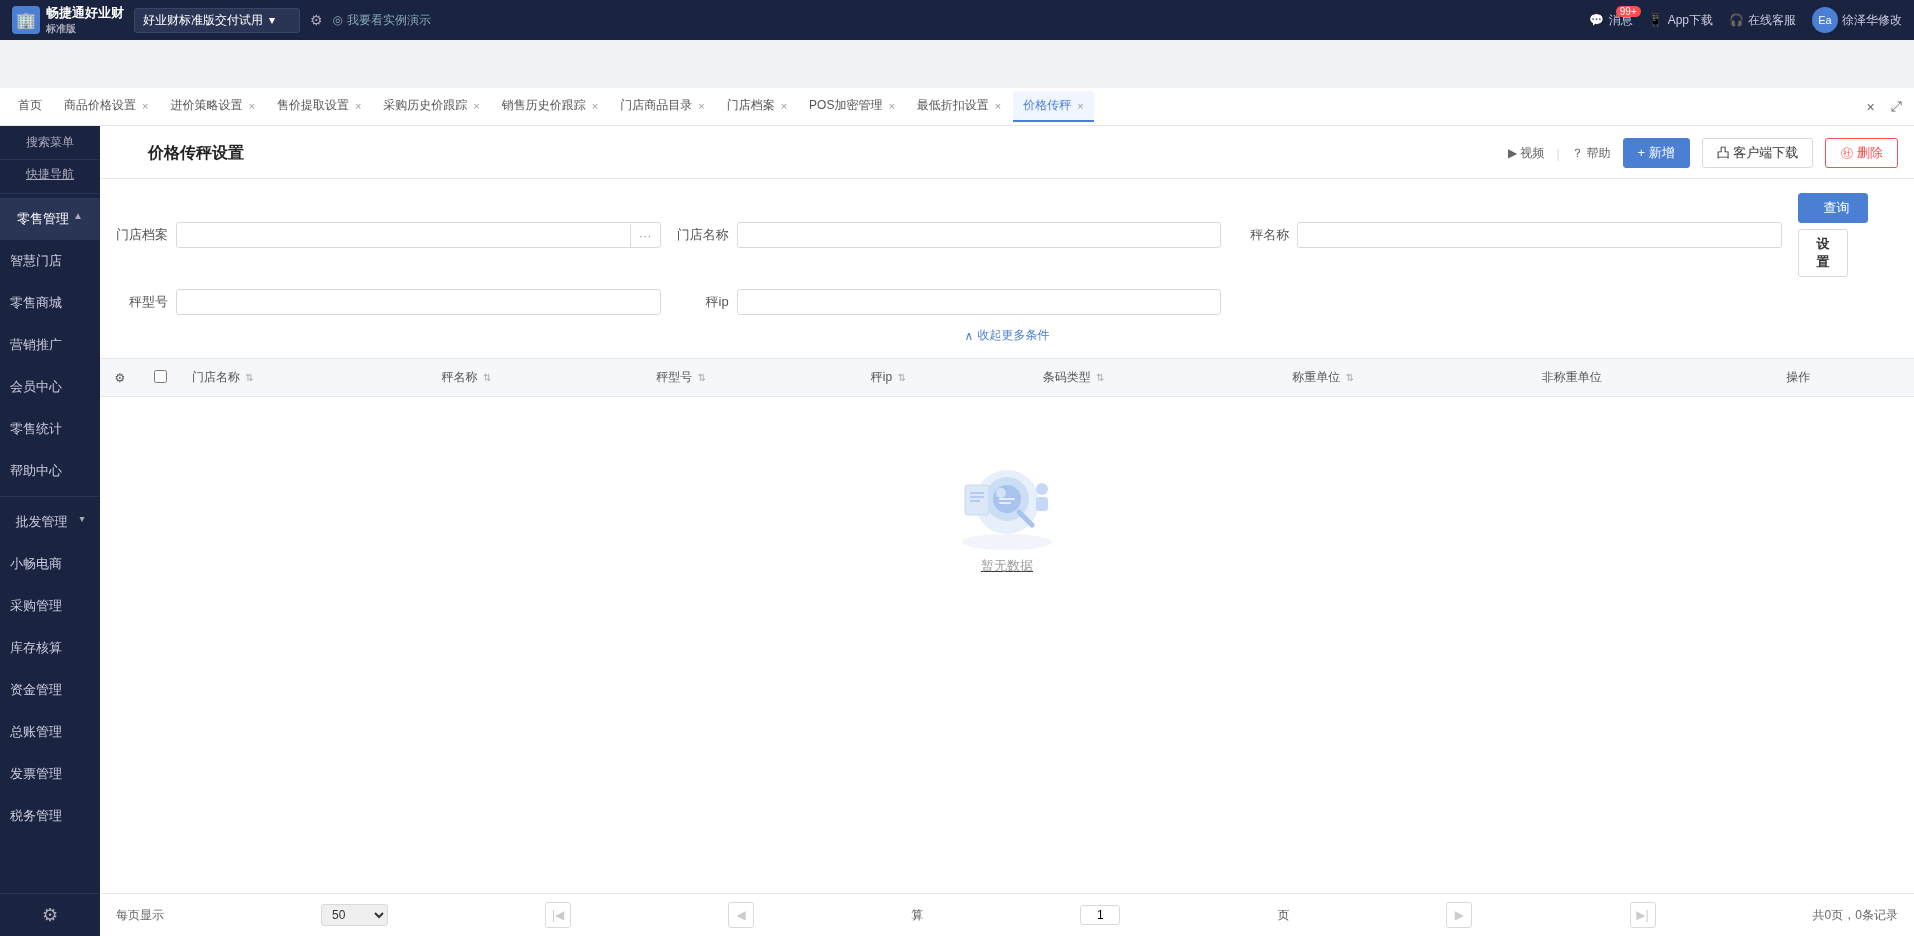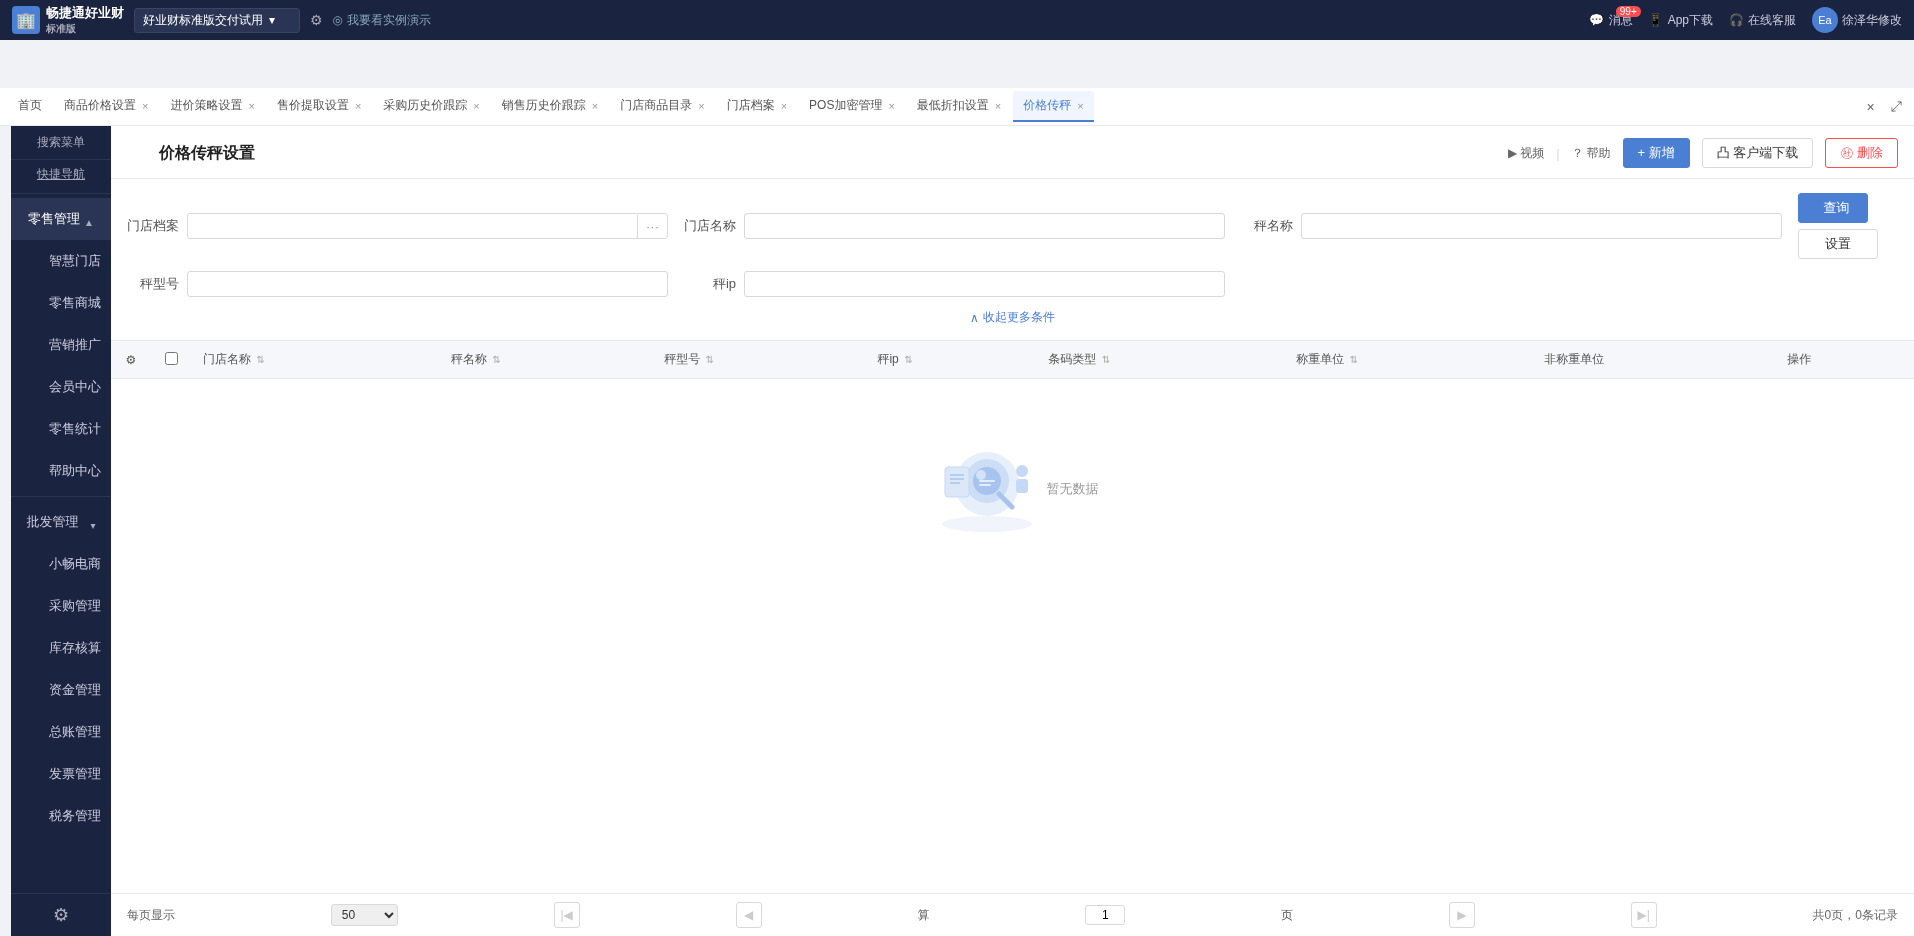--- a/index.html
+++ b/index.html
@@ -25,26 +25,26 @@
     .tab-item { display: flex; align-items: center; gap: 4px; padding: 6px 10px; font-size: 12px; color: #555; cursor: pointer; border-radius: 3px 3px 0 0; white-space: nowrap; border-bottom: 2px solid transparent; }
     .tab-item.active { color: #4a7fd4; background: #f0f5ff; border-bottom: 2px solid #4a7fd4; }
     .tab-item .tab-close { color: #999; font-size: 11px; margin-left: 2px; }
     .tab-bar-actions { margin-left: auto; display: flex; align-items: center; gap: 8px; }
     .tab-bar-btn { color: #666; cursor: pointer; font-size: 14px; padding: 2px 4px; }
 
     
     .main-layout { display: flex; flex: 1; overflow: hidden; }
 
     
-    .sidebar { background: #1a2340; color: #ccd; width: 100px; flex-shrink: 0; display: flex; flex-direction: column; overflow-y: auto; margin-left: 11px; }
+    .sidebar { background: #1a2340; color: #ccd; width: 100px; flex-shrink: 0; display: flex; flex-direction: column; overflow-y: auto; }
     .sidebar::-webkit-scrollbar { width: 0; }
     .sidebar-search { padding: 8px 10px; color: #aab; font-size: 12px; cursor: pointer; border-bottom: 1px solid #2a3555; text-align: center; }
     .sidebar-nav { padding: 6px 10px; color: #aab; font-size: 12px; cursor: pointer; text-align: center; text-decoration: underline; }
     .sidebar-divider { border-top: 1px solid #2a3555; margin: 4px 0; }
-    .sidebar-item { padding: 12px 10px; color: #ccd; font-size: 13px; cursor: pointer; text-align: center; display: flex; flex-direction: column; align-items: flex-end; gap: 4px; }
+    .sidebar-item { padding: 12px 10px; color: #ccd; font-size: 13px; cursor: pointer; text-align: center; display: flex; flex-direction: column; align-items: flex-start; gap: 4px; }
     .sidebar-item.active { background: #2a3555; color: #fff; }
     .sidebar-item .arrow { font-size: 10px; color: #aab; }
     .sidebar-bottom { margin-top: auto; padding: 10px; text-align: center; color: #aab; font-size: 18px; cursor: pointer; border-top: 1px solid #2a3555; }
 
     
     .content-area { flex: 1; display: flex; flex-direction: column; overflow: hidden; background: #f0f2f5; }
 
     
     .page-header { background: #fff; padding: 12px 16px 10px; border-bottom: 1px solid #e8e8e8; display: flex; align-items: center; justify-content: space-between; flex-shrink: 0; }
     .page-title { font-size: 16px; font-weight: bold; color: #222; margin-left: 32px; }
@@ -70,21 +70,21 @@
     
     .table-container { flex: 1; overflow: auto; background: #fff; margin: 0; }
     .data-table { width: 100%; border-collapse: collapse; }
     .data-table th { background: #f5f7fa; padding: 10px 12px; font-size: 12px; font-weight: 500; color: #555; border-bottom: 1px solid #e8e8e8; text-align: left; white-space: nowrap; }
     .data-table th .sort-icon { color: #aaa; font-size: 10px; margin-left: 2px; }
     .data-table .checkbox-col { width: 40px; text-align: center; }
     .data-table .settings-col { width: 40px; text-align: center; }
     .empty-text { color: #999; font-size: 13px; }
 
     
-    .empty-svg-container { display: flex; flex-direction: row; align-items: center; justify-content: center; flex: 1; padding: 60px; }
+    .empty-svg-container { display: flex; flex-direction: column; align-items: center; justify-content: center; flex: 1; padding: 60px; text-decoration: underline; }
 
     
     .pagination-bar { background: #fff; border-top: 1px solid #e8e8e8; padding: 8px 16px; display: flex; align-items: center; justify-content: space-between; gap: 8px; flex-shrink: 0; font-size: 12px; color: #555; }
     .pagination-bar .page-size-label { color: #666; }
     .page-size-select { border: 1px solid #d9d9d9; border-radius: 3px; padding: 2px 18px 2px 6px; font-size: 12px; color: #333; outline: none; cursor: pointer; }
     .page-nav-btn { border: 1px solid #d9d9d9; background: #fff; border-radius: 3px; width: 26px; height: 26px; display: flex; align-items: center; justify-content: center; cursor: pointer; color: #555; font-size: 12px; }
     .page-nav-btn.disabled { color: #ccc; cursor: not-allowed; }
     .page-input { border: 1px solid #d9d9d9; border-radius: 3px; padding: 2px 6px; width: 40px; text-align: center; font-size: 12px; outline: none; }
     .page-total { color: #666; }
   </style>
@@ -274,21 +274,21 @@
         <div class="filter-item">
           <label class="filter-label">门店名称</label>
           <input type="text" class="filter-input" style="">
         </div>
         <div class="filter-item">
           <label class="filter-label">秤名称</label>
           <input type="text" class="filter-input" style="">
         </div>
         <div style="display:flex;flex-direction:column;gap:6px;min-width:100px;">
           <button class="btn btn-primary" style="width:70px;justify-content:center;padding-left:21px;">查询</button>
-          <button class="btn btn-default" style="width:80px;justify-content:center;">设置</button>
+          <button class="btn btn-default" style="width:50px;justify-content:center;font-weight:bold;">设置</button>
         </div>
       </div>
       <div class="filter-row">
         <div class="filter-item">
           <label class="filter-label">秤型号</label>
           <input type="text" class="filter-input" style="">
         </div>
         <div class="filter-item">
           <label class="filter-label">秤ip</label>
           <input type="text" class="filter-input" style="">

